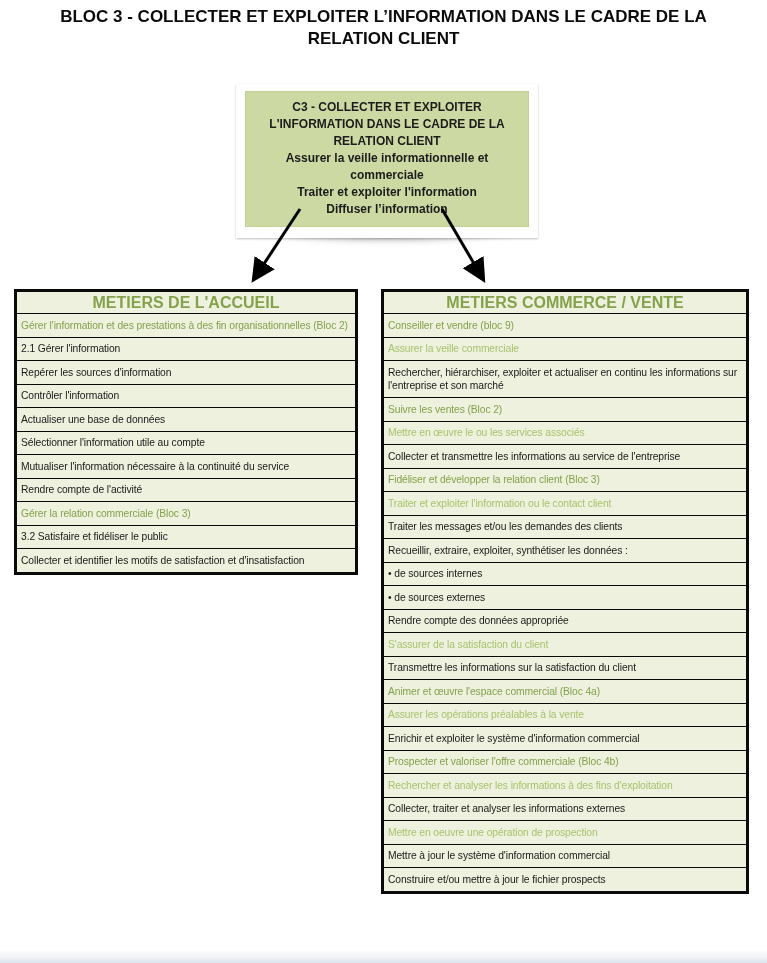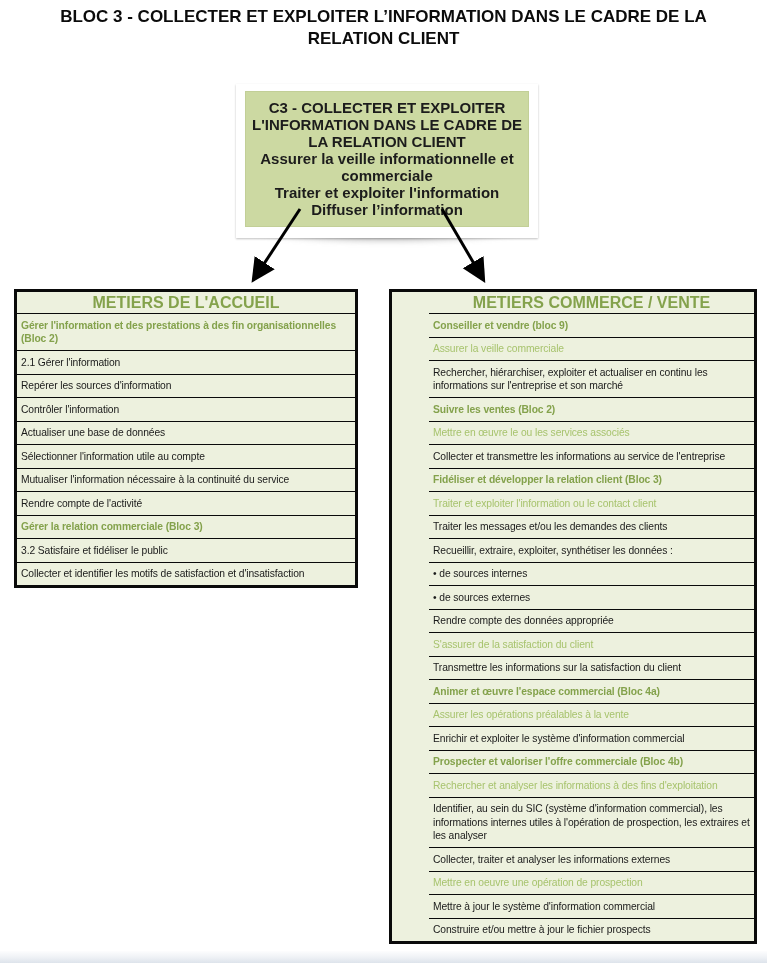--- a/index.html
+++ b/index.html
@@ -21,40 +21,40 @@
   }
   .photo::after{
     content:"";position:absolute;left:6px;right:6px;bottom:-9px;height:17px;
     background:radial-gradient(ellipse 60% 100% at 50% 0%,rgba(70,70,70,0.65),rgba(120,120,120,0.25) 60%,rgba(255,255,255,0) 85%);
     border-radius:50%;filter:blur(2px);z-index:-1;
   }
   .photo-inner{
     background:#ccd9a2;border:1px solid #c2cf97;
     padding:7px 6px 8px 6px;text-align:center;
   }
-  .cb-line{font-size:15px;font-weight:bold;color:#1c1c1c;line-height:17px;}
+  .cb-line{font-size:12px;font-weight:bold;color:#1c1c1c;line-height:17px;}
   
   .arrows{position:absolute;left:228px;top:205px;width:292px;height:84px;}
   
   .dtable{
     position:absolute;box-sizing:border-box;
     border:3px solid #0a0a0a;background:#edf1de;
   }
   .dtable.left{left:14px;top:289px;width:344px;}
-  .dtable.right{left:389px;top:289px;width:368px;padding-left:37px;}
+  .dtable.right{left:381px;top:289px;width:368px;}
   .thead{
     text-align:center;font-size:16px;font-weight:bold;color:#84a24c;
     padding:4px 4px;line-height:13px;background:#edf1de;
   }
   .drow{
     border-top:1.5px solid #0a0a0a;background:#edf1de;
     font-size:10.3px;line-height:13.5px;color:#1a1a1a;
     padding:4.5px 4px;letter-spacing:-0.1px;
   }
-  .drow.green-bold{color:#84a24c;font-weight:bold;}
+  .drow.green-bold{color:#84a24c;font-weight:normal;}
   .drow.green-light{color:#a7c36d;}
   .bottom-edge{
     position:absolute;left:0;bottom:0;width:767px;height:12px;
     background:linear-gradient(#fdfdfe 0%,#eef1f5 55%,#dde3eb 100%);
   }
 </style>
 </head>
 <body>
 
 <h1 class="page-title">BLOC 3 - COLLECTER ET EXPLOITER L’INFORMATION DANS LE CADRE DE LA RELATION CLIENT</h1>
@@ -108,20 +108,19 @@
   <div class="drow">• de sources internes</div>
   <div class="drow">• de sources externes</div>
   <div class="drow">Rendre compte des données appropriée</div>
   <div class="drow green-light">S'assurer de la satisfaction du client</div>
   <div class="drow">Transmettre les informations sur la satisfaction du client</div>
   <div class="drow green-bold">Animer et œuvre l'espace commercial (Bloc 4a)</div>
   <div class="drow green-light">Assurer les opérations préalables à la vente</div>
   <div class="drow">Enrichir et exploiter le système d'information commercial</div>
   <div class="drow green-bold">Prospecter et valoriser l'offre commerciale (Bloc 4b)</div>
   <div class="drow green-light">Rechercher et analyser les informations à des fins d'exploitation</div>
-  <div class="drow">Identifier, au sein du SIC (système d'information commercial), les informations internes utiles à l'opération de prospection, les extraires et les analyser</div>
   <div class="drow">Collecter, traiter et analyser les informations externes</div>
   <div class="drow green-light">Mettre en oeuvre une opération de prospection</div>
   <div class="drow">Mettre à jour le système d'information commercial</div>
   <div class="drow">Construire et/ou mettre à jour le fichier prospects</div>
 </div>
 
 <div class="bottom-edge"></div>
 
 </body></html>

